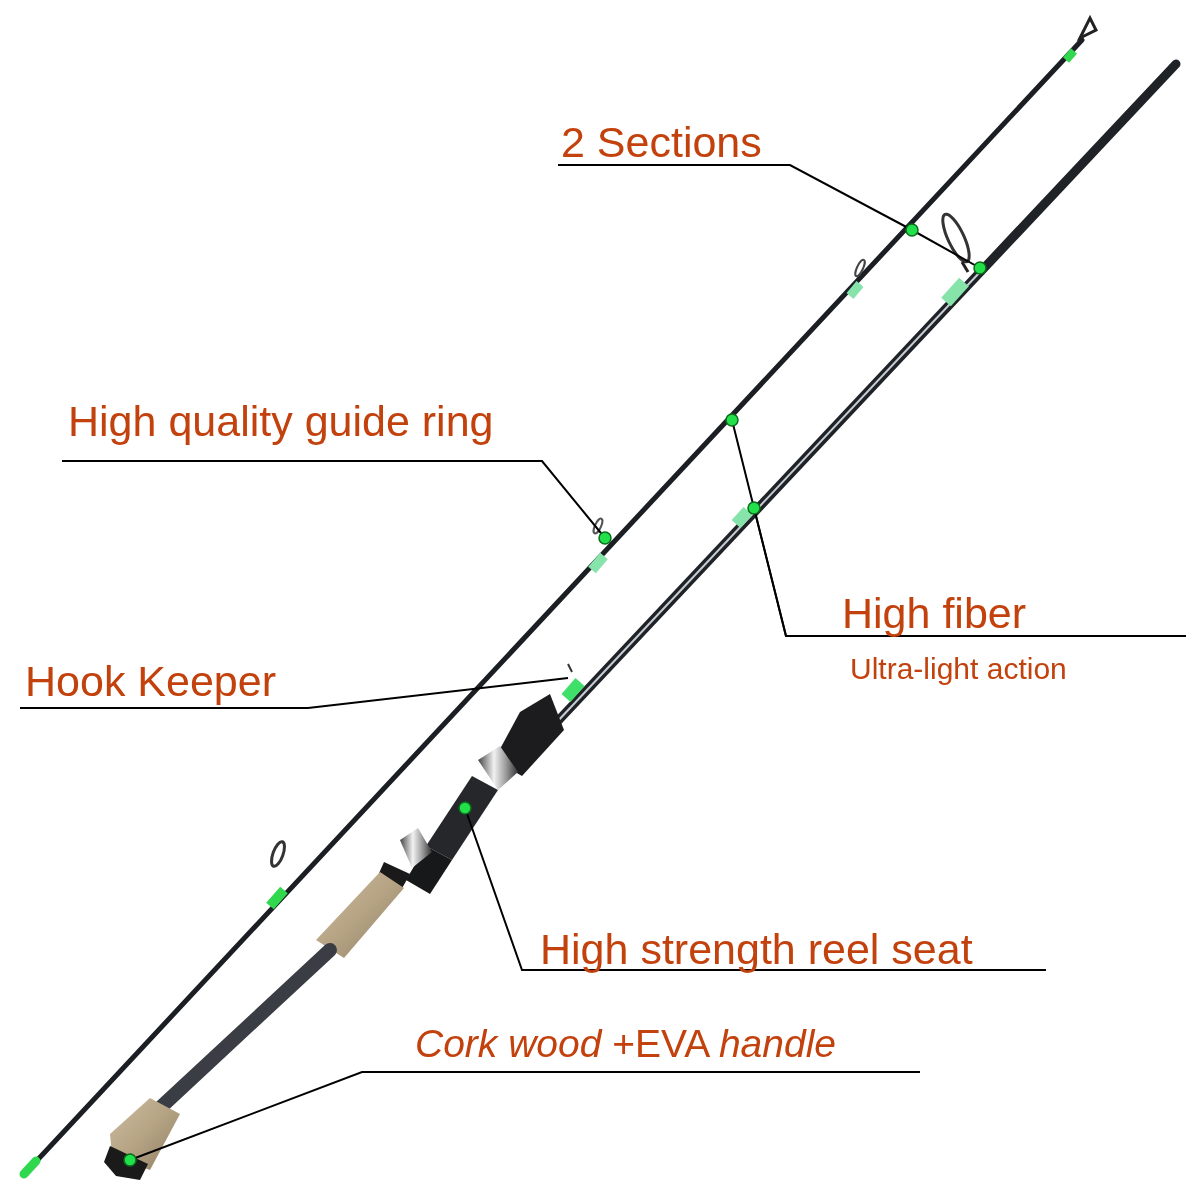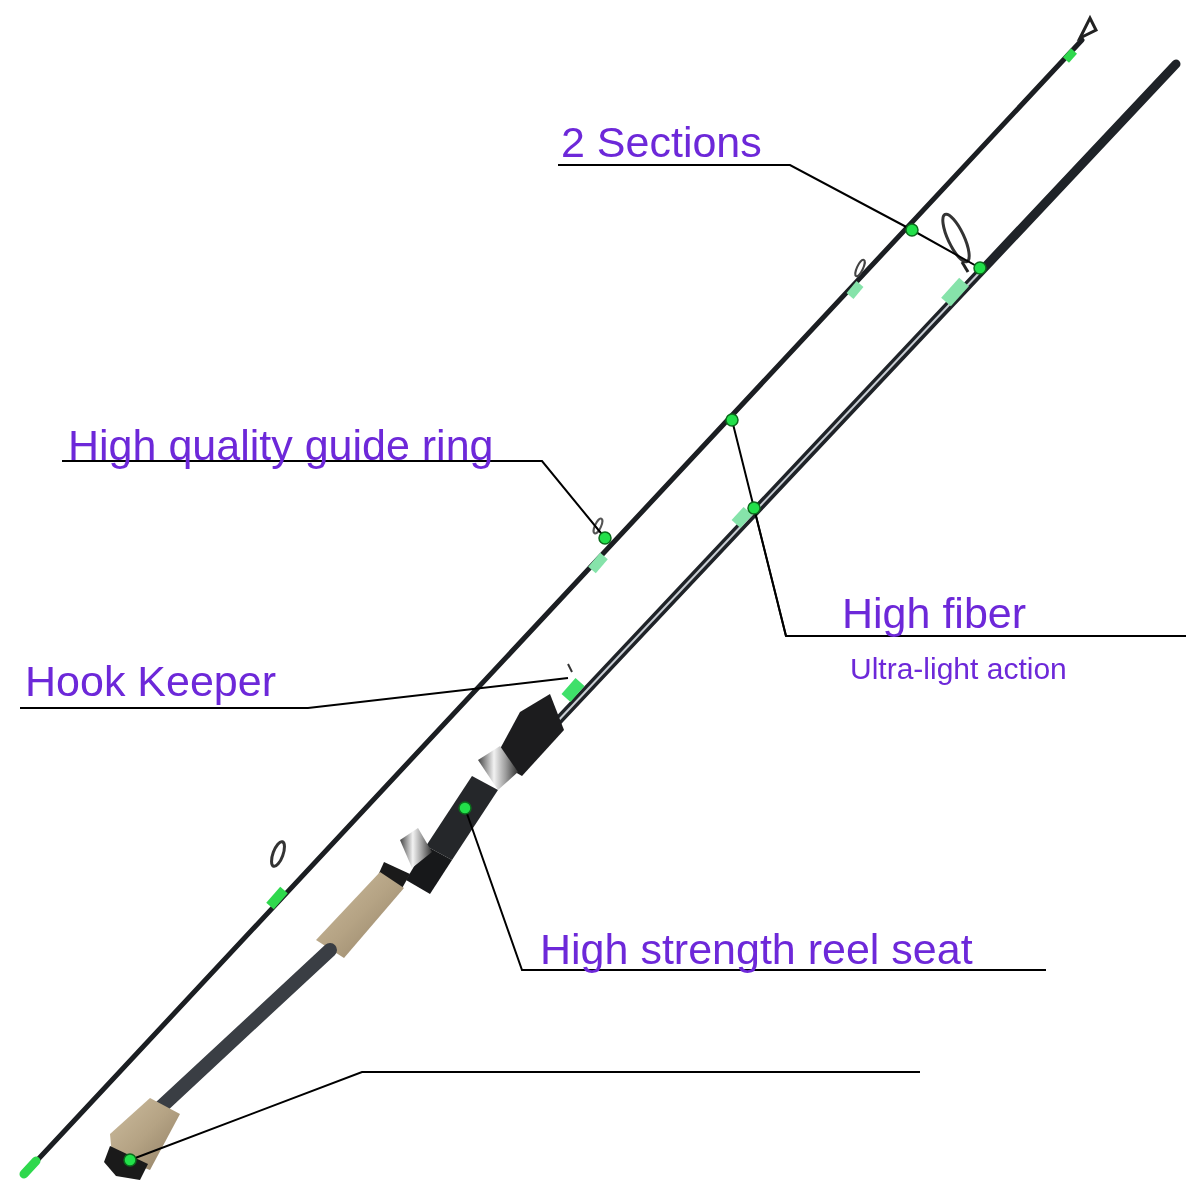--- a/index.html
+++ b/index.html
@@ -1,18 +1,18 @@
 <!DOCTYPE html>
 <html><head>
 <meta charset="utf-8">
 <style>
   html, body { margin: 0; padding: 0; background: #ffffff; }
   #stage { position: relative; width: 1200px; height: 1200px; overflow: hidden; background: #ffffff; }
   #stage svg { position: absolute; left: 0; top: 0; }
-  .label { position: absolute; font-family: "Liberation Sans", sans-serif; color: #6d28d9; white-space: nowrap; line-height: 1; }
+  .label { position: absolute; font-family: "Liberation Sans", sans-serif; color: #c2410c; white-space: nowrap; line-height: 1; }
   .big { font-size: 43px; }
   .small { font-size: 30px; }
   .ital { font-size: 39px; }
   .ital em { font-style: italic; }
 </style>
 </head>
 <body>
 
 <div id="stage">
   <svg width="1200" height="1200" viewBox="0 0 1200 1200">
@@ -94,18 +94,23 @@
       <circle cx="980" cy="268" r="6"></circle>
       <circle cx="605" cy="538" r="6"></circle>
       <circle cx="732" cy="420" r="6"></circle>
       <circle cx="754" cy="508" r="6"></circle>
       <circle cx="465" cy="808" r="6"></circle>
       <circle cx="130" cy="1160" r="6"></circle>
     </g>
   </svg>
 
   <div class="label big" style="left:561px; top:121px;">2 Sections</div>
-  <div class="label big" style="left:68px; top:424px;">High quality guide ring</div>
+  <div class="label big" style="left:68px; top:400px;">High quality guide ring</div>
   <div class="label big" style="left:842px; top:592px;">High fiber</div>
   <div class="label small" style="left:850px; top:654px;">Ultra-light action</div>
   <div class="label big" style="left:25px; top:660px;">Hook Keeper</div>
   <div class="label big" style="left:540px; top:920px;margin-top:8px;">High strength reel seat</div>
+  <div class="label ital" style="left:415px; top:1024px;">
+    <em>Cork wood</em>
+    <span>+EVA</span>
+    <em>handle</em>
+  </div>
 </div>
 
 </body></html>

